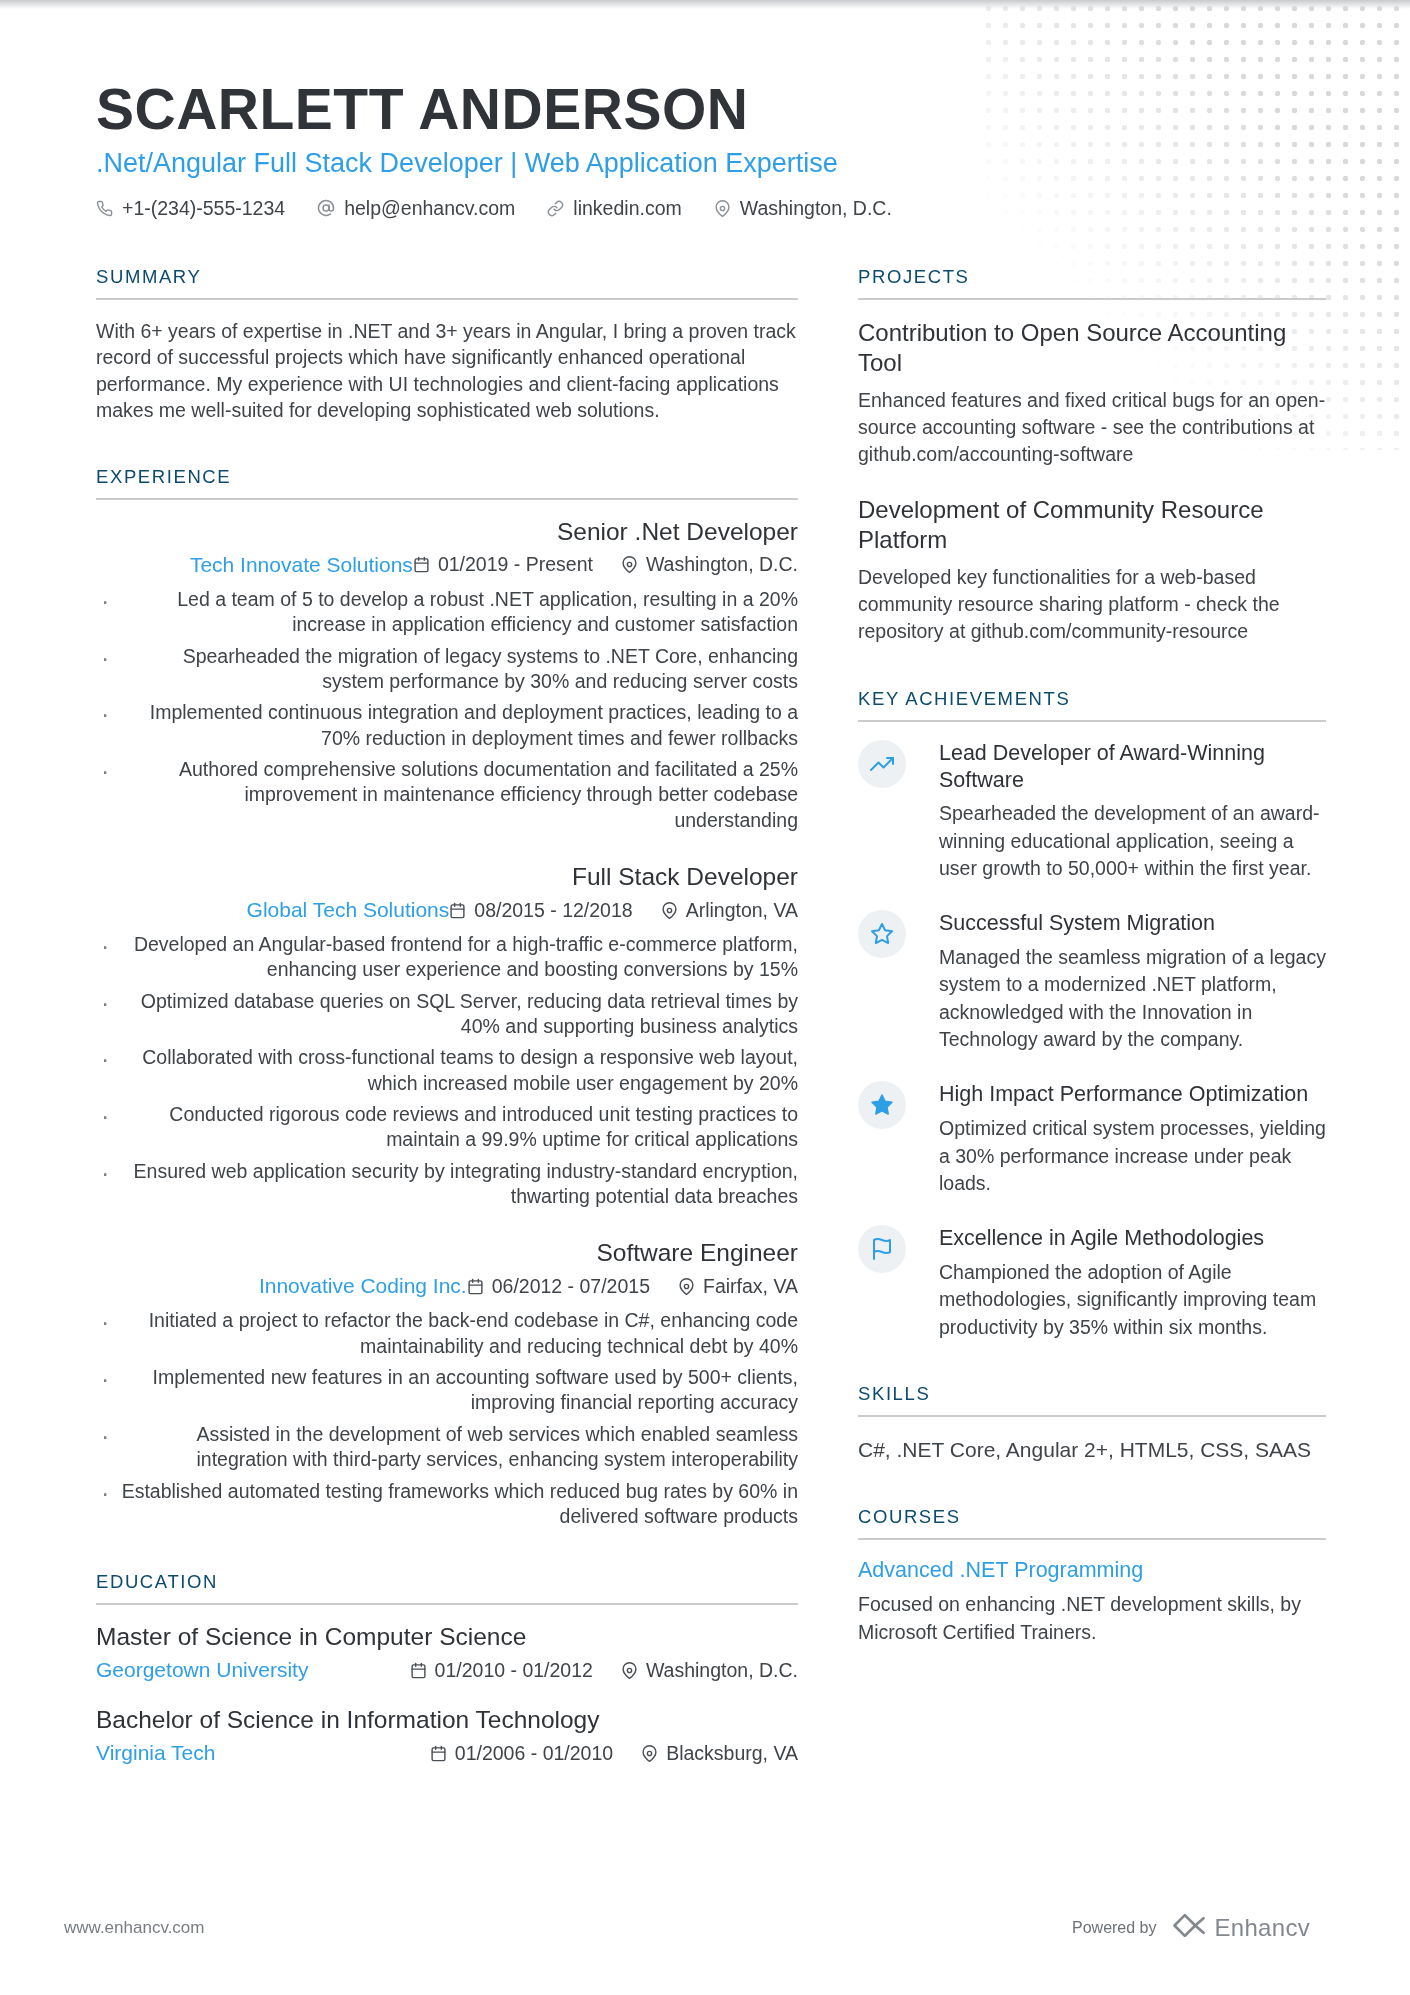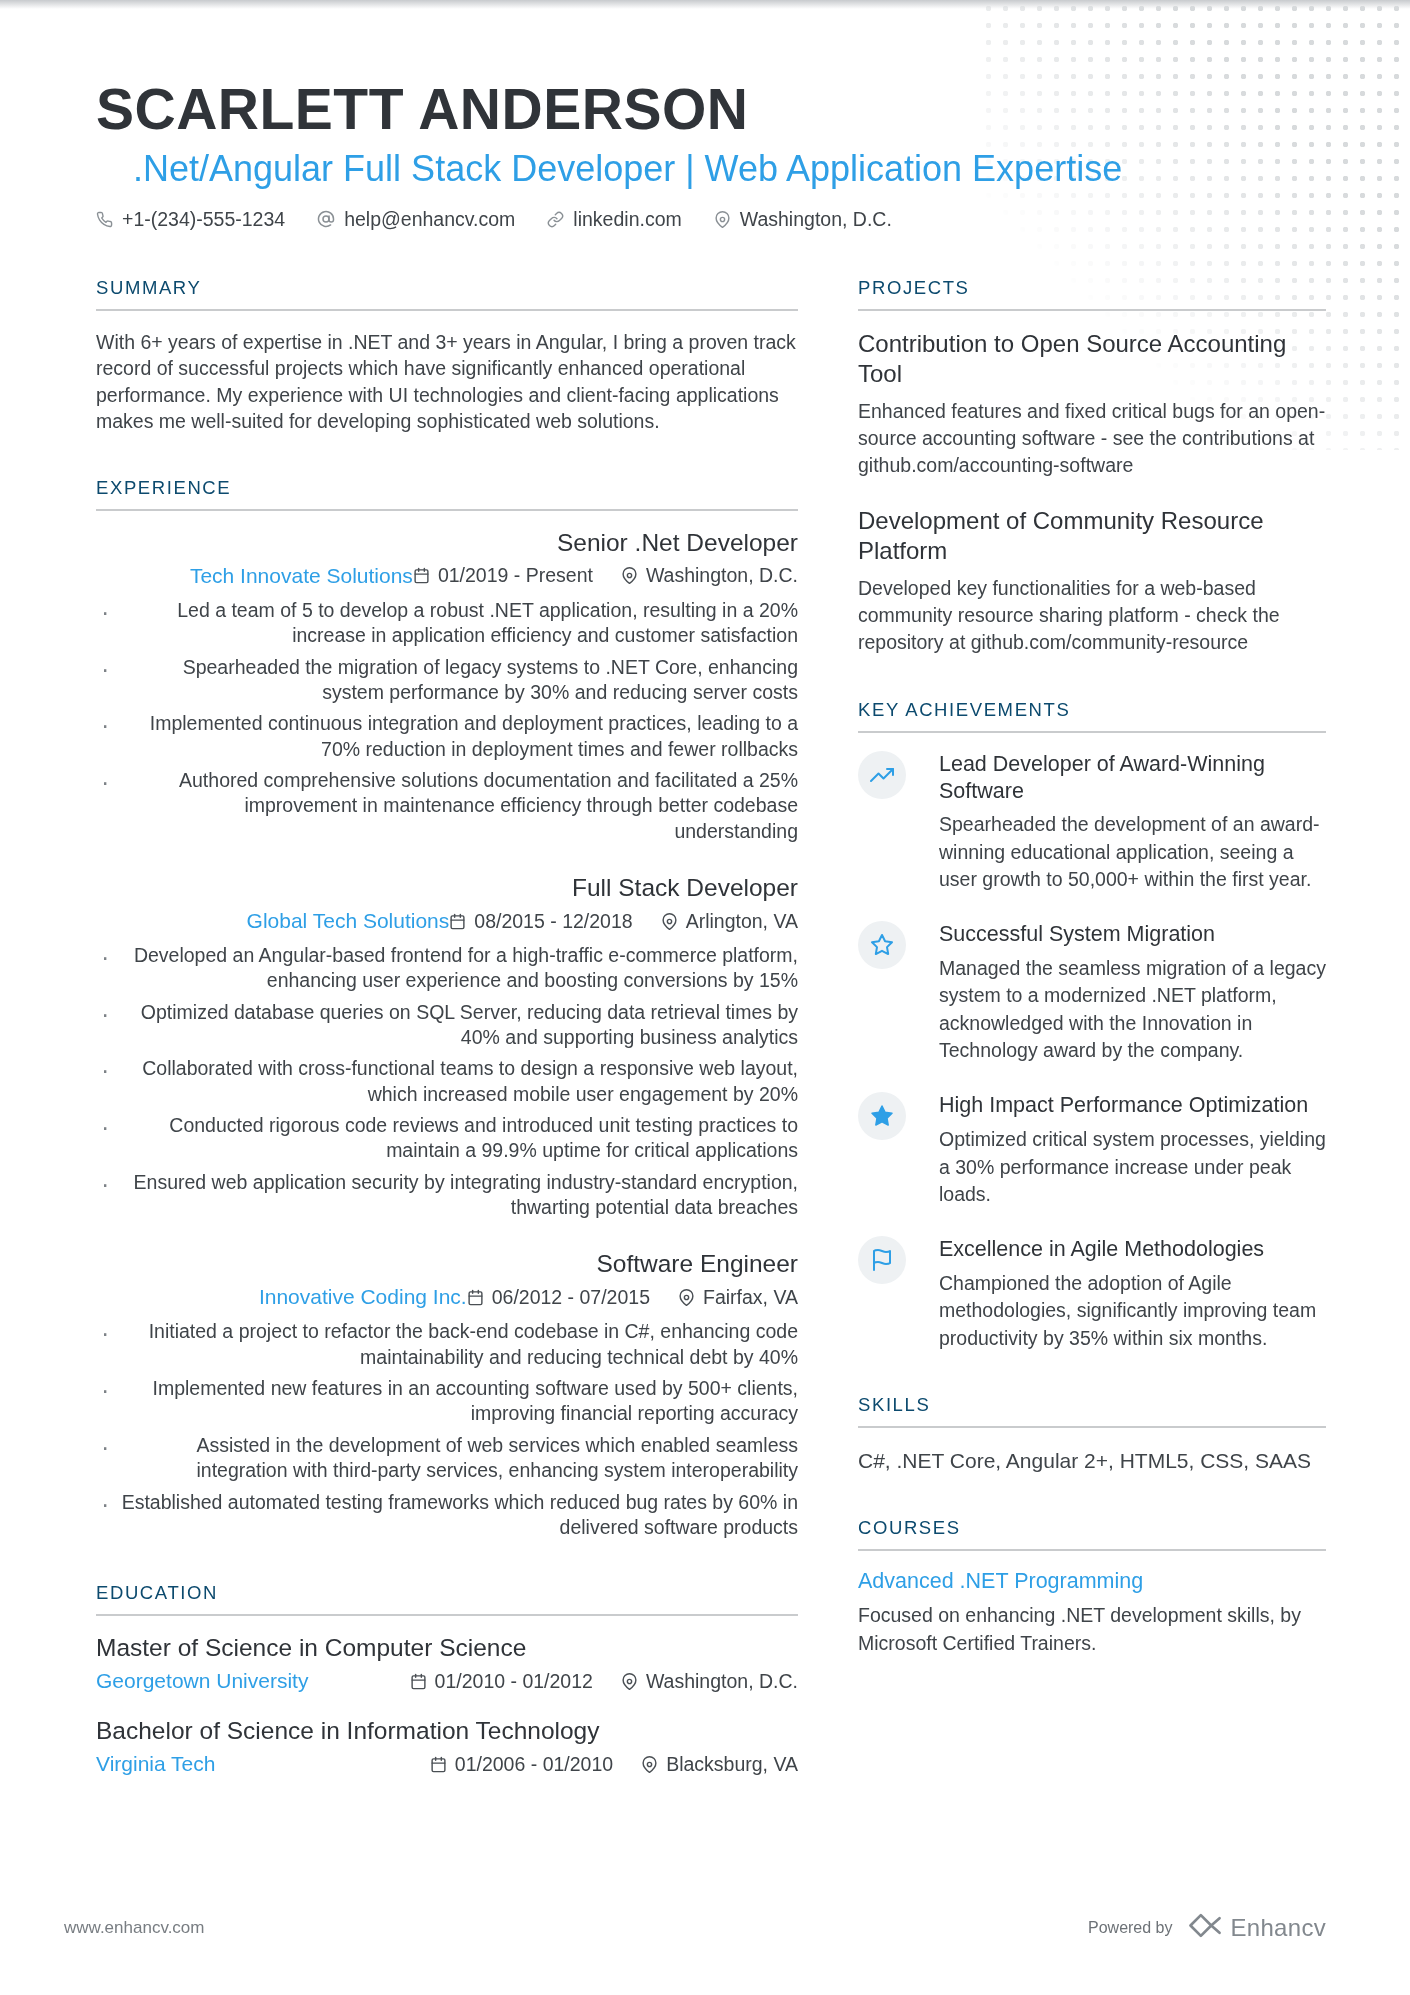--- a/index.html
+++ b/index.html
@@ -13,21 +13,21 @@
   .top-shade { position: absolute; top: 0; left: 0; width: 100%; height: 9px;
     background: linear-gradient(to bottom, rgba(145,150,156,.5), rgba(255,255,255,0)); }
   .dots { position: absolute; top: 0; right: 0; width: 430px; height: 450px;
     background-image: radial-gradient(circle, #d7dadc 2.6px, transparent 3px);
     background-size: 17px 17px;
     -webkit-mask-image: linear-gradient(225deg, #000 28%, transparent 72%);
     mask-image: linear-gradient(225deg, #000 28%, transparent 72%); }
 
   .header { position: relative; padding: 80px 96px 0; }
   .name { font-size: 57px; font-weight: 700; color: #303439; letter-spacing: .5px; line-height: 1.05; }
-  .title { margin-top: 8px; font-size: 36px; font-weight: 400; color: var(--accent); margin-left: 37px; }
+  .title { margin-top: 8px; font-size: 27px; font-weight: 400; color: var(--accent); }
   .contacts { margin-top: 18px; display: flex; align-items: center; gap: 32px; font-size: 19.5px; }
   .contact-item { display: inline-flex; align-items: center; gap: 9px; }
   .cicon { display: inline-flex; color: #8a9095; }
   .cicon svg, .micon svg { display: block; }
 
   .content { display: flex; gap: 60px; padding: 0 84px 0 96px; margin-top: 46px; position: relative; }
   .col-left { width: 702px; flex: none; }
   .col-right { flex: 1; min-width: 0; }
   .section { margin-bottom: 42px; }
   .sec-h { font-size: 18.5px; font-weight: 400; letter-spacing: 1.6px; color: #0c4a6e;
@@ -53,21 +53,21 @@
   .ach { display: flex; gap: 33px; margin-bottom: 28px; }
   .ach-icon { width: 48px; height: 48px; flex: none; border-radius: 50%; background: #eef1f3;
     display: flex; align-items: center; justify-content: center; color: var(--accent); }
   .ach-body { min-width: 0; }
   .ach-title { font-size: 21.5px; color: #2f3338; line-height: 1.25; margin-bottom: 7px; }
 
   .skills-text { font-size: 21px; line-height: 1.4; }
   .course { margin-bottom: 20px; }
   .course-title { font-size: 21.5px; color: var(--accent); margin-bottom: 8px; cursor: pointer; }
 
-  .footer { position: absolute; left: 64px; right: 84px; bottom: 52px;
+  .footer { position: absolute; left: 64px; right: 100px; bottom: 52px;
     display: flex; justify-content: space-between; align-items: center; }
   .site { font-size: 17px; color: #787d82; text-decoration: none; cursor: pointer; }
   .powered { display: flex; align-items: center; gap: 14px; }
   .powered-label { font-size: 16px; color: #6d7277; }
   .logo { display: inline-flex; align-items: center; gap: 8px; color: #82888e; cursor: pointer; }
   .brand { font-size: 24px; color: #82888e; letter-spacing: .3px; }
 </style>
 </head>
 <body>
 

